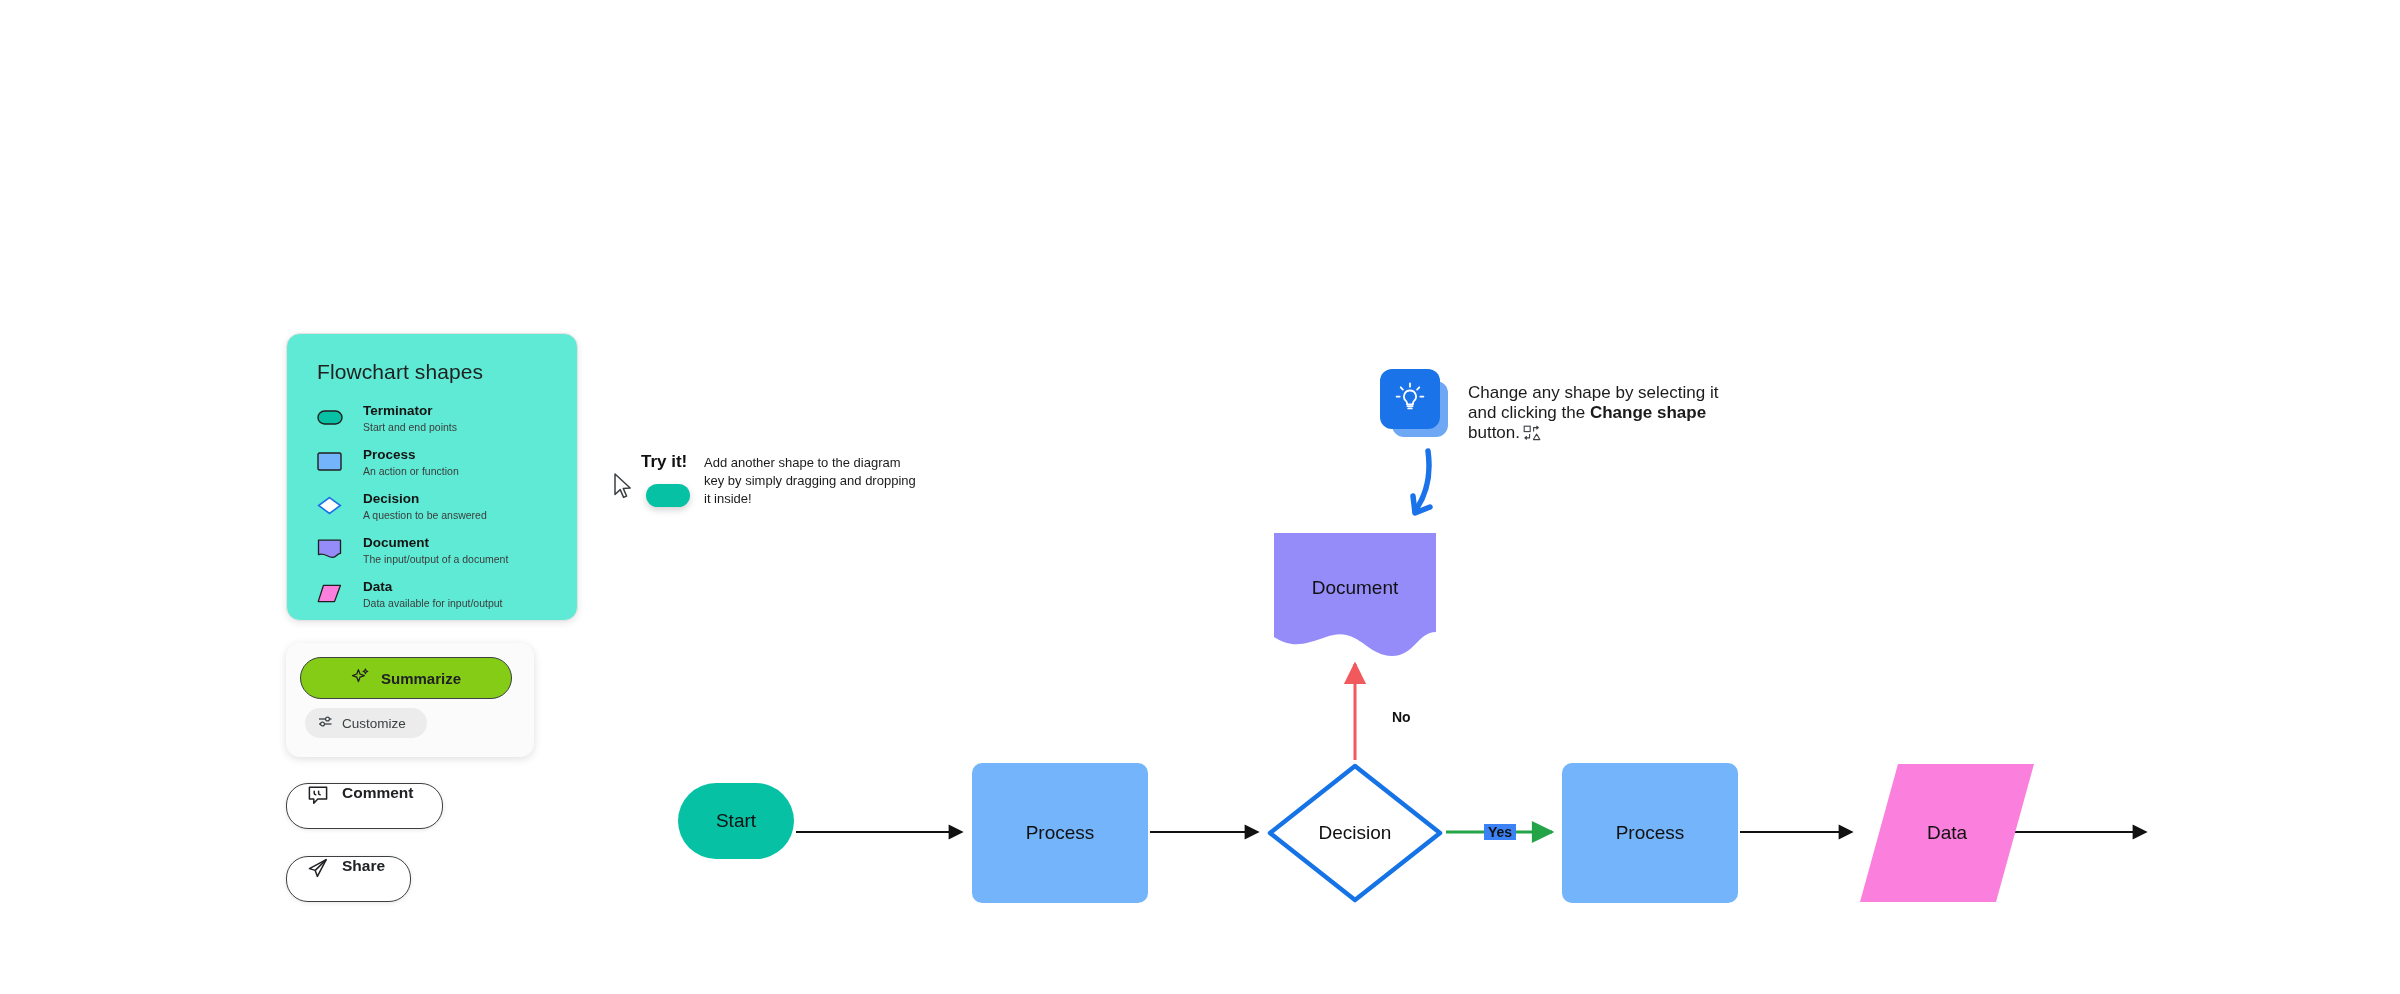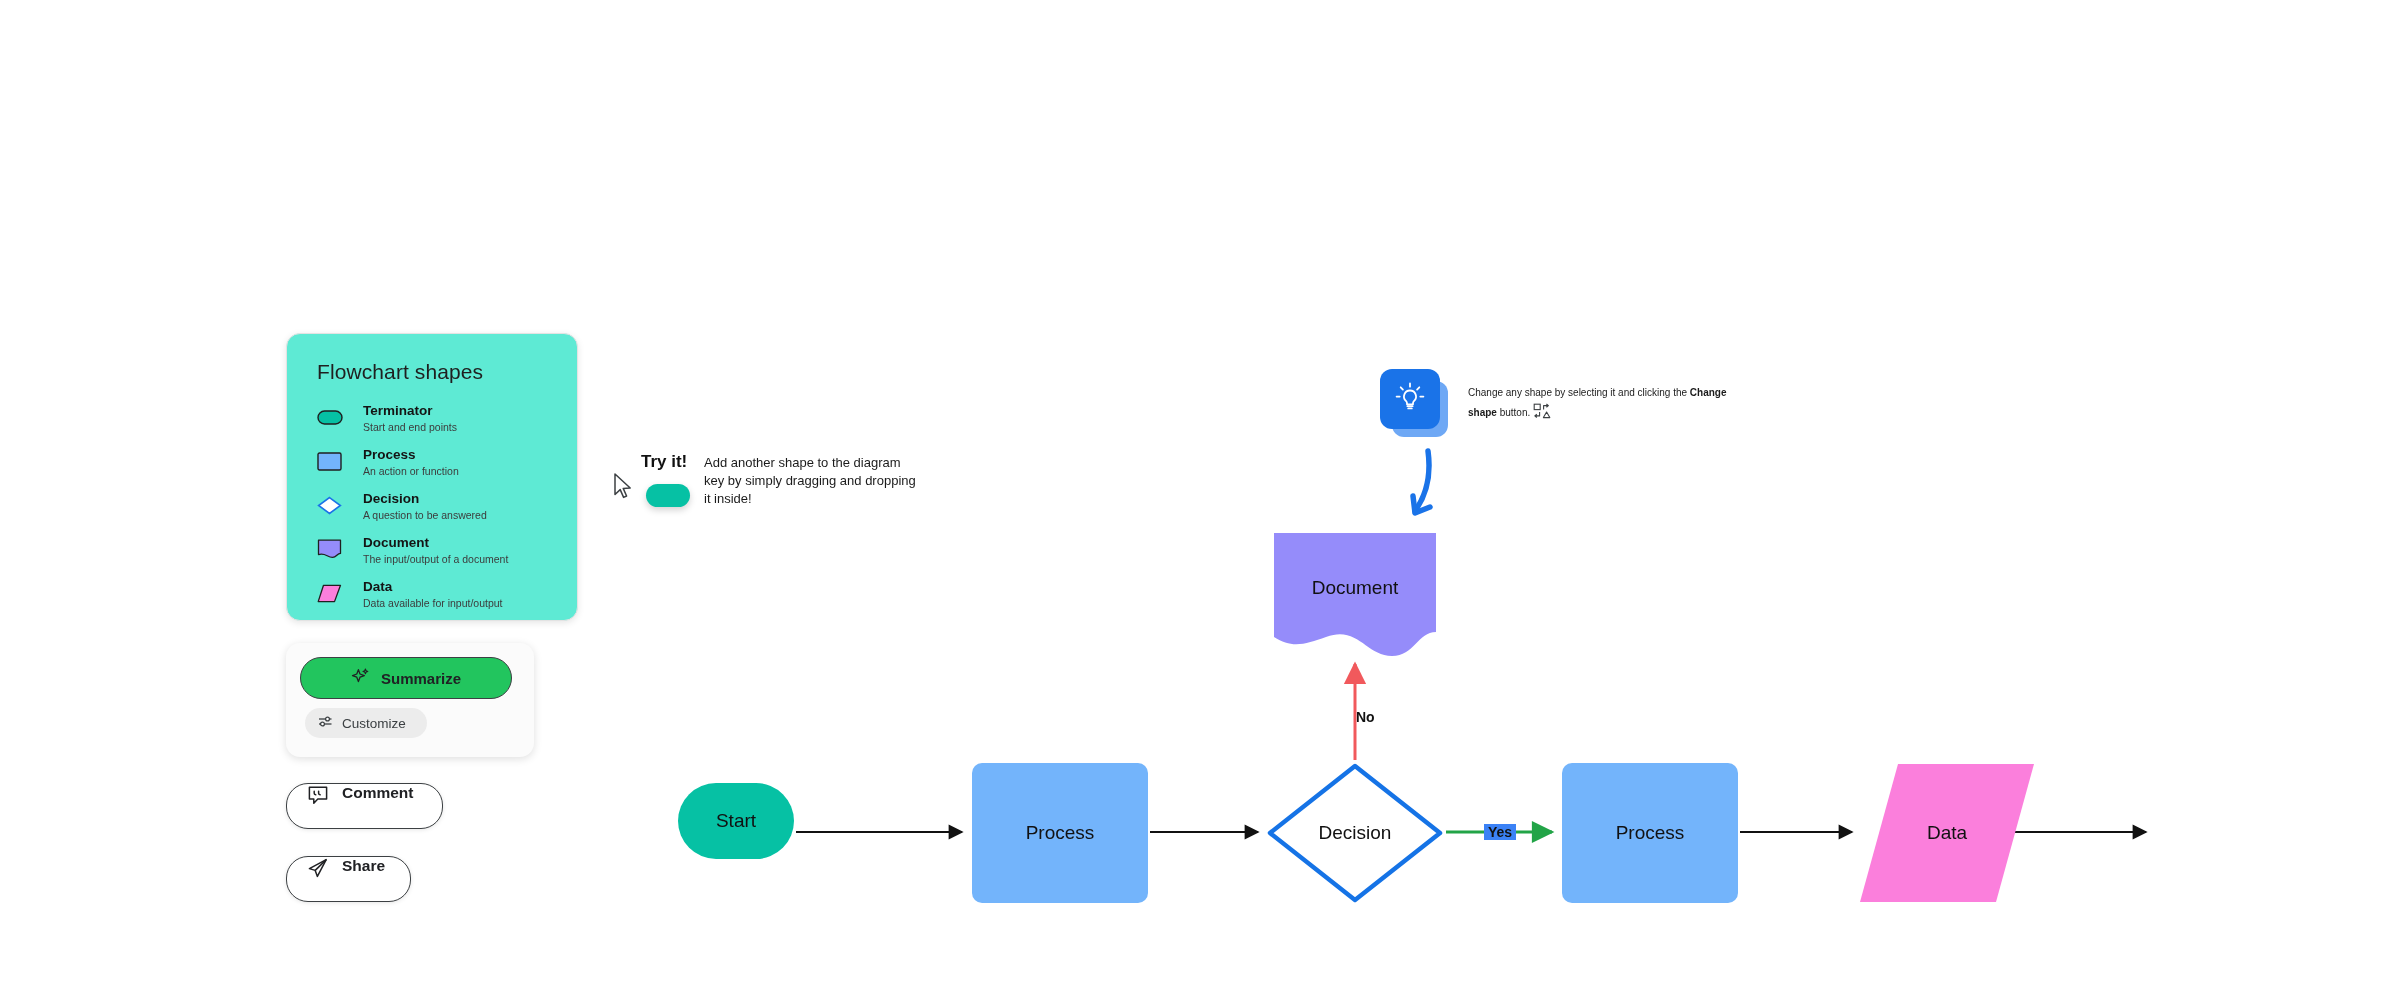--- a/index.html
+++ b/index.html
@@ -45,21 +45,21 @@
   .summarize-panel {
     position: absolute; left: 286px; top: 643px;
     width: 248px; height: 114px;
     background: #fbfbfb;
     border-radius: 14px;
     box-shadow: 0 2px 8px rgba(0,0,0,0.13);
     padding: 14px;
   }
   .btn-summarize {
     width: 212px; height: 42px;
-    background: #22c55e;
+    background: #84cc16;
     border: 1.4px solid #3c4043;
     border-radius: 22px;
     display: flex; align-items: center; justify-content: center;
     gap: 11px; cursor: pointer;
   }
   .btn-summarize .lbl { font-size: 15px; font-weight: bold; color: #202124; }
   .chip-customize {
     margin-top: 9px; margin-left: 5px;
     height: 30px; width: 122px;
     background: #ececec; border-radius: 16px;
@@ -111,21 +111,21 @@
   }
   .tip-card {
     position: absolute; left: 0; top: 0;
     width: 60px; height: 60px; border-radius: 12px;
     background: #1a73e8;
     display: flex; align-items: center; justify-content: center;
   }
   .tip-text {
     position: absolute; left: 88px; top: 14px;
     width: 270px;
-    font-size: 10px; color: #1b1b1b; line-height: 20px;
+    font-size: 17px; color: #1b1b1b; line-height: 20px;
   }
   .tip-text b { font-weight: bold; }
   .change-shape-icon {
     display: inline-block; vertical-align: -3px; margin-left: 3px;
   }
   .tip-arrow { position: absolute; left: 2px; top: 78px; }
 
   
   .node { position: absolute; display: flex; align-items: center; justify-content: center; }
   .node .caption {
@@ -322,21 +322,21 @@
       </marker>
     </defs>
     <line x1="796" y1="832" x2="962" y2="832" stroke="#111111" stroke-width="2" marker-end="url(#ah-black)"></line>
     <line x1="1150" y1="832" x2="1258" y2="832" stroke="#111111" stroke-width="2" marker-end="url(#ah-black)"></line>
     <line x1="1355" y1="760" x2="1355" y2="664" stroke="#f1595c" stroke-width="3" marker-end="url(#ah-red)"></line>
     <line x1="1446" y1="832" x2="1552" y2="832" stroke="#22a447" stroke-width="3" marker-end="url(#ah-green)"></line>
     <line x1="1740" y1="832" x2="1852" y2="832" stroke="#111111" stroke-width="2" marker-end="url(#ah-black)"></line>
     <line x1="1944" y1="832" x2="2146" y2="832" stroke="#111111" stroke-width="2" marker-end="url(#ah-black)"></line>
   </svg>
 
-  <div class="edge-label" style="left:1356px; top:709px;">No</div>
+  <div class="edge-label" style="left:1392px; top:709px;">No</div>
   <div class="edge-label" style="left:1484px; top:824px; background:#3b82f6; padding:0 4px;">Yes</div>
 
   <div class="node" id="node-start">
     <span class="caption">Start</span>
   </div>
 
   <div class="node proc" id="node-process-1">
     <span class="caption">Process</span>
   </div>
 

